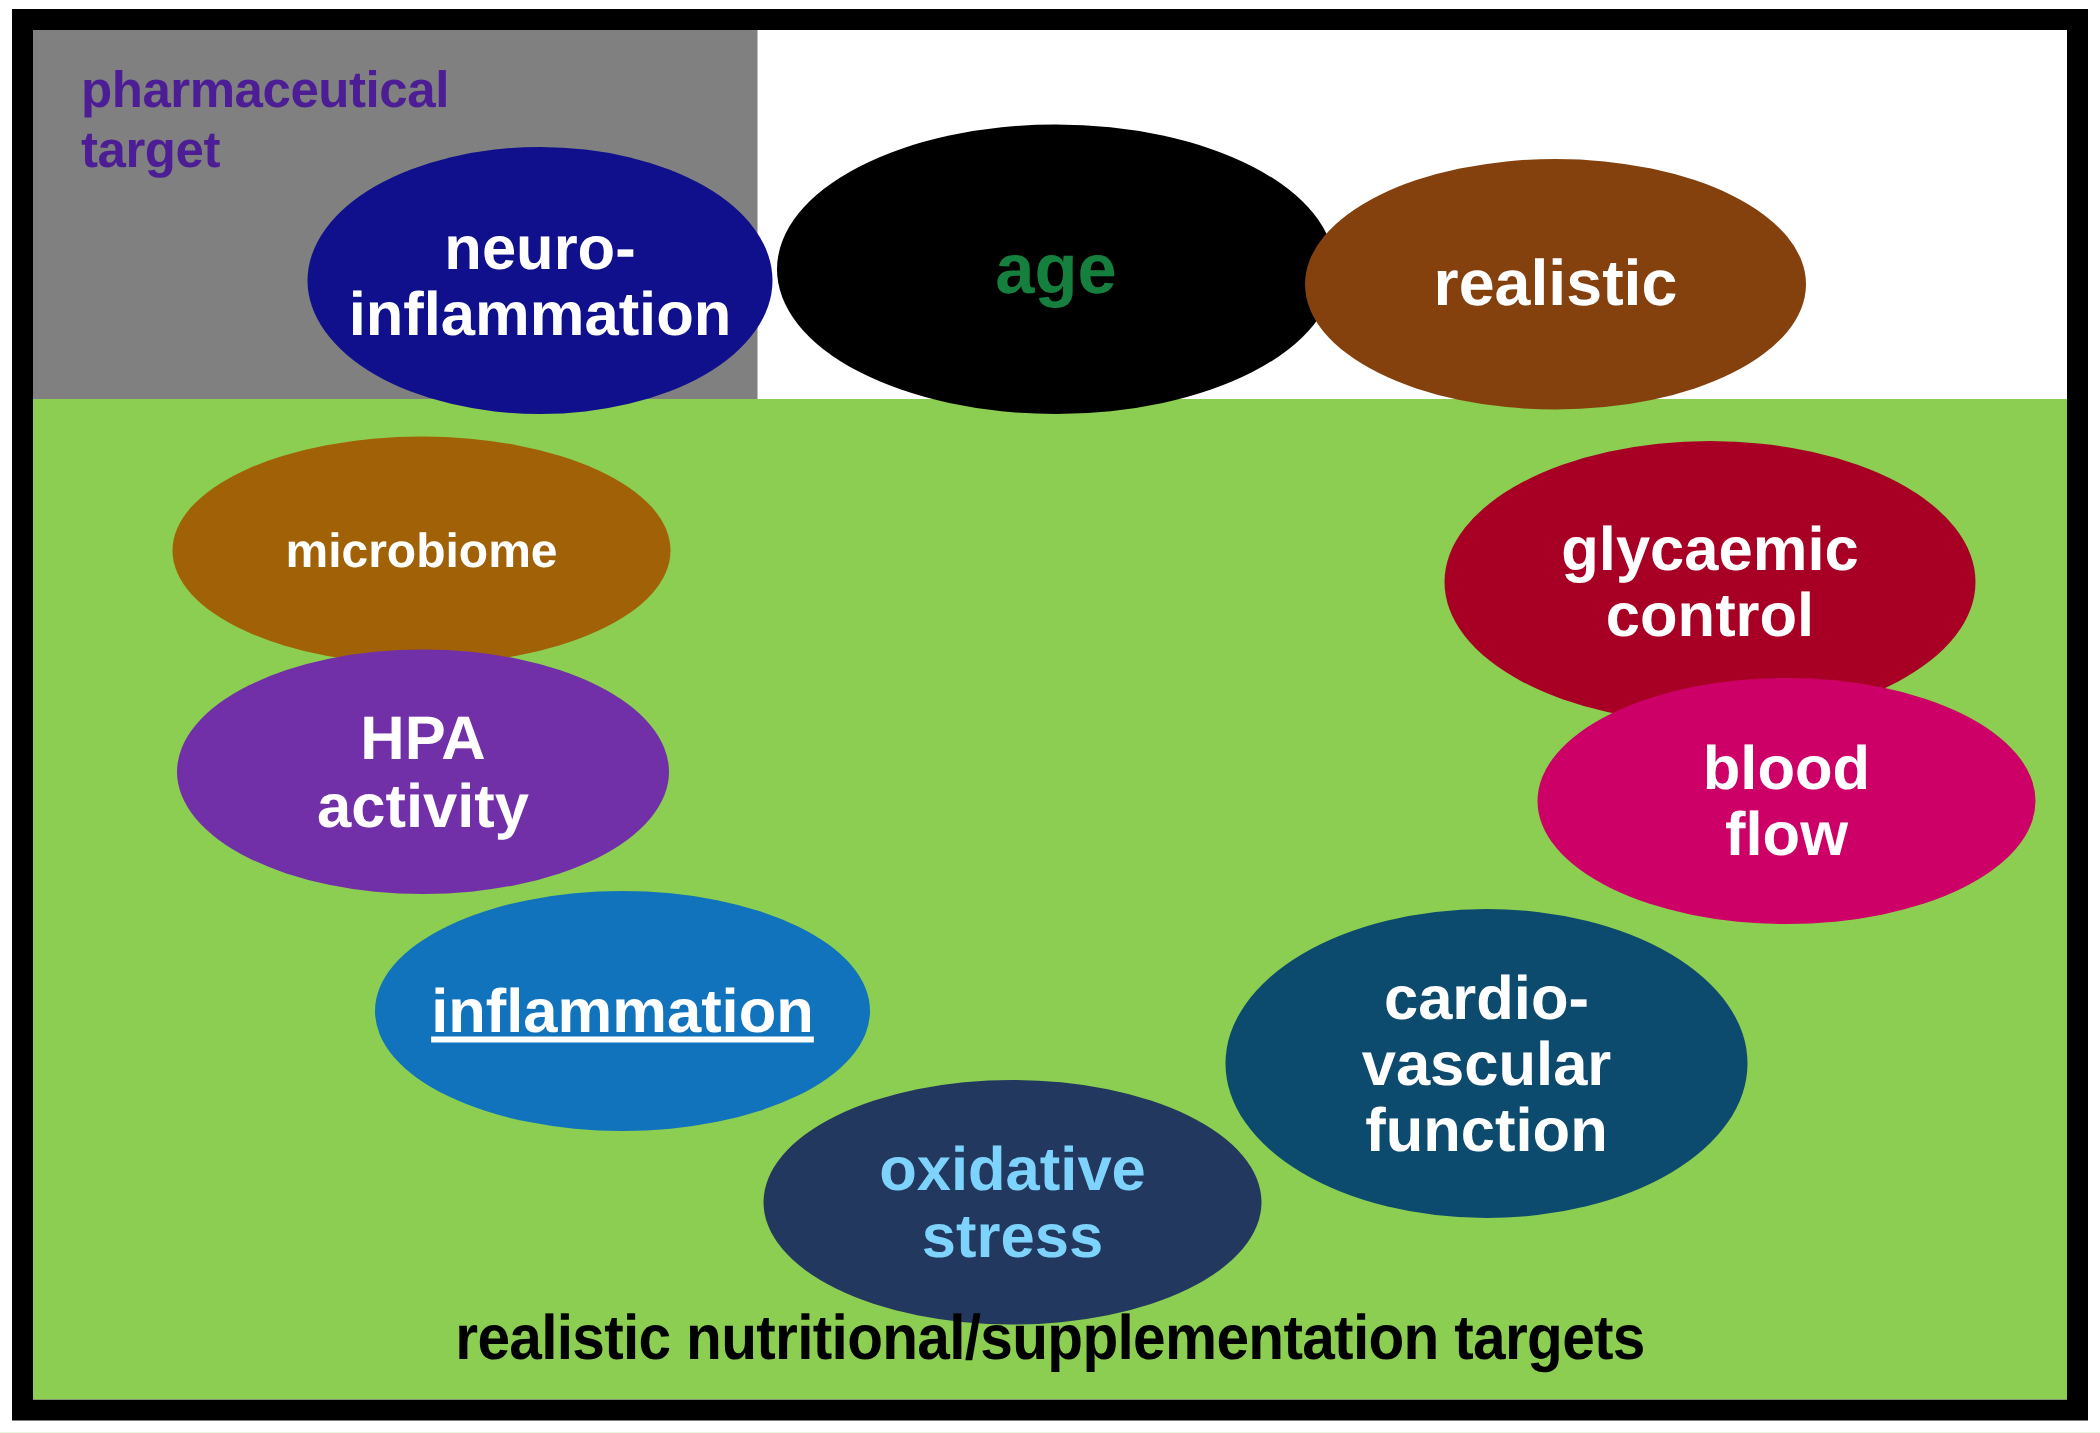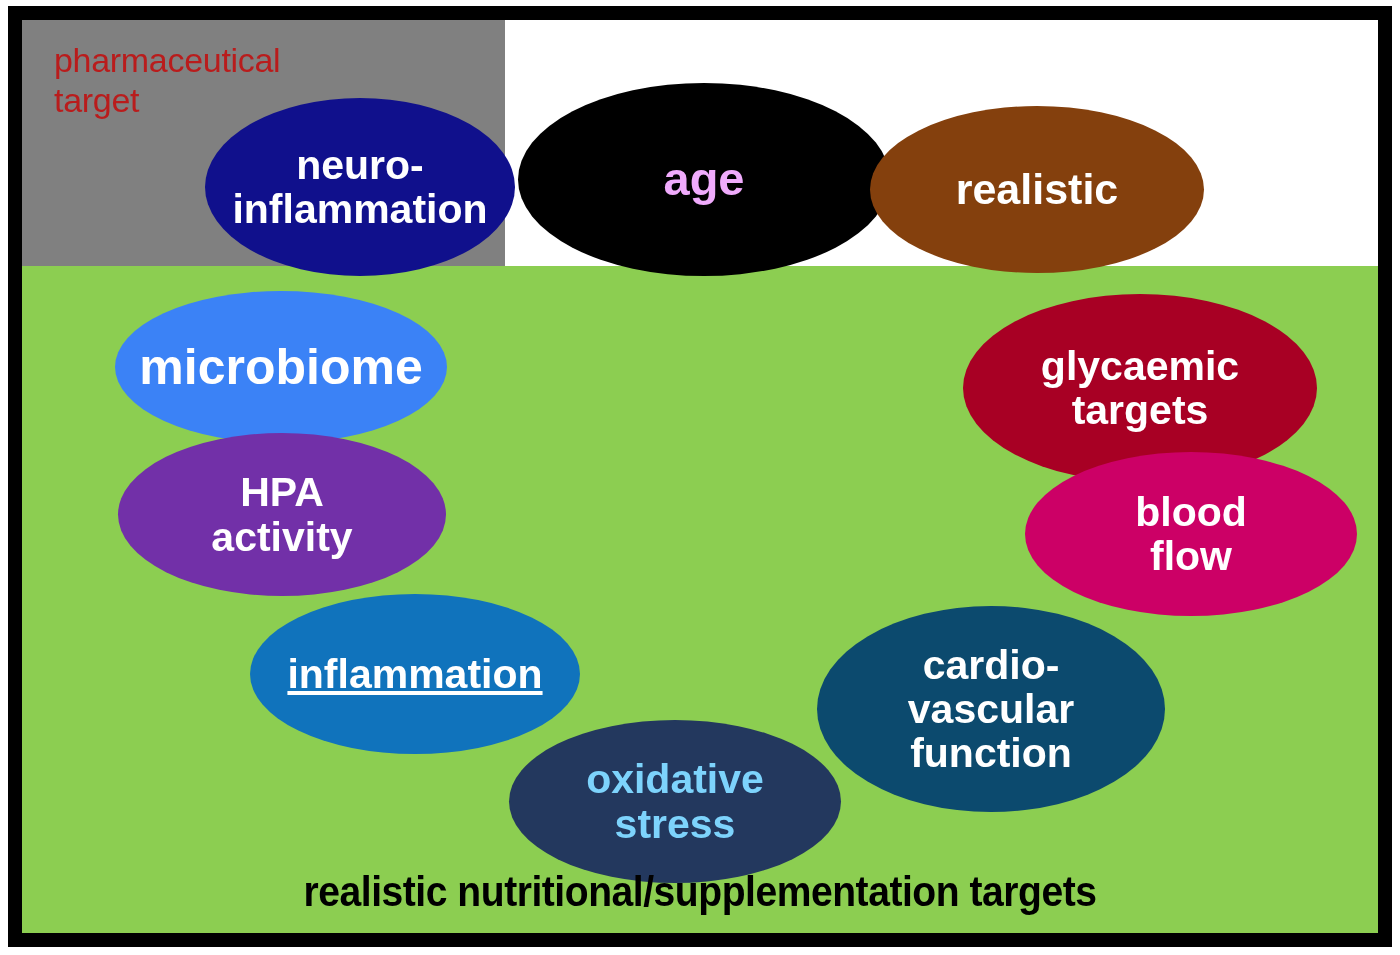--- a/index.html
+++ b/index.html
@@ -46,22 +46,22 @@
   .panel-green {
     position: absolute;
     left: 0px;
     top: 246px;
     width: 1356px;
     height: 667px;
     background: #8CCE51;
   }
   .panel-label {
     position: absolute;
-    color: #b91c1c;
-    font-weight: normal;
+    color: #4c1d95;
+    font-weight: bold;
     font-size: 34px;
     line-height: 1.18;
     letter-spacing: -0.3px;
     white-space: pre-line;
   }
   #pharma-label {
     left: 32px;
     top: 20px;
     width: 400px;
   }
@@ -117,25 +117,25 @@
 
       <div class="panel-gray"></div>
       <div class="panel-green"></div>
 
       <div class="panel-label" id="pharma-label">pharmaceutical
 target</div>
 
       <div id="ellipse-layer">
           <div class="ellipse" style="left: 183px; top: 78px; width: 310px; height: 178px; background: rgb(16, 16, 140); color: rgb(255, 255, 255); font-size: 41px;"><span>neuro-
 inflammation</span></div>
-          <div class="ellipse" style="left: 496px; top: 63px; width: 372px; height: 193px; background: rgb(0, 0, 0); color: #f0abfc; font-size: 47px;"><span>age</span></div>
+          <div class="ellipse" style="left: 496px; top: 63px; width: 372px; height: 193px; background: rgb(0, 0, 0); color: #15803d; font-size: 47px;"><span>age</span></div>
           <div class="ellipse" style="left: 848px; top: 86px; width: 334px; height: 167px; background: rgb(132, 64, 13); color: rgb(255, 255, 255); font-size: 43px;"><span>realistic</span></div>
-          <div class="ellipse" style="left: 93px; top: 271px; width: 332px; height: 152px; background: #3b82f6; color: rgb(255, 255, 255); font-size: 50px;"><span>microbiome</span></div>
+          <div class="ellipse" style="left: 93px; top: 271px; width: 332px; height: 152px; background: #a16207; color: rgb(255, 255, 255); font-size: 32px;"><span>microbiome</span></div>
           <div class="ellipse" style="left: 941px; top: 274px; width: 354px; height: 188px; background: rgb(168, 0, 36); color: rgb(255, 255, 255); font-size: 41px;"><span>glycaemic
-targets</span></div>
+control</span></div>
           <div class="ellipse" style="left: 96px; top: 413px; width: 328px; height: 163px; background: rgb(114, 48, 168); color: rgb(255, 255, 255); font-size: 41px;"><span>HPA
 activity</span></div>
           <div class="ellipse" style="left: 1003px; top: 432px; width: 332px; height: 164px; background: rgb(204, 0, 102); color: rgb(255, 255, 255); font-size: 41px;"><span>blood
 flow</span></div>
           <div class="ellipse" style="left: 228px; top: 574px; width: 330px; height: 160px; background: rgb(16, 115, 188); color: rgb(255, 255, 255); font-size: 41px; text-decoration: underline;"><span>inflammation</span></div>
           <div class="ellipse" style="left: 795px; top: 586px; width: 348px; height: 206px; background: #0c4a6e; color: rgb(255, 255, 255); font-size: 41px;"><span>cardio-
 vascular
 function</span></div>
           <div class="ellipse" style="left: 487px; top: 700px; width: 332px; height: 163px; background: rgb(35, 56, 94); color: #7dd3fc; font-size: 41px;"><span>oxidative
 stress</span></div>

